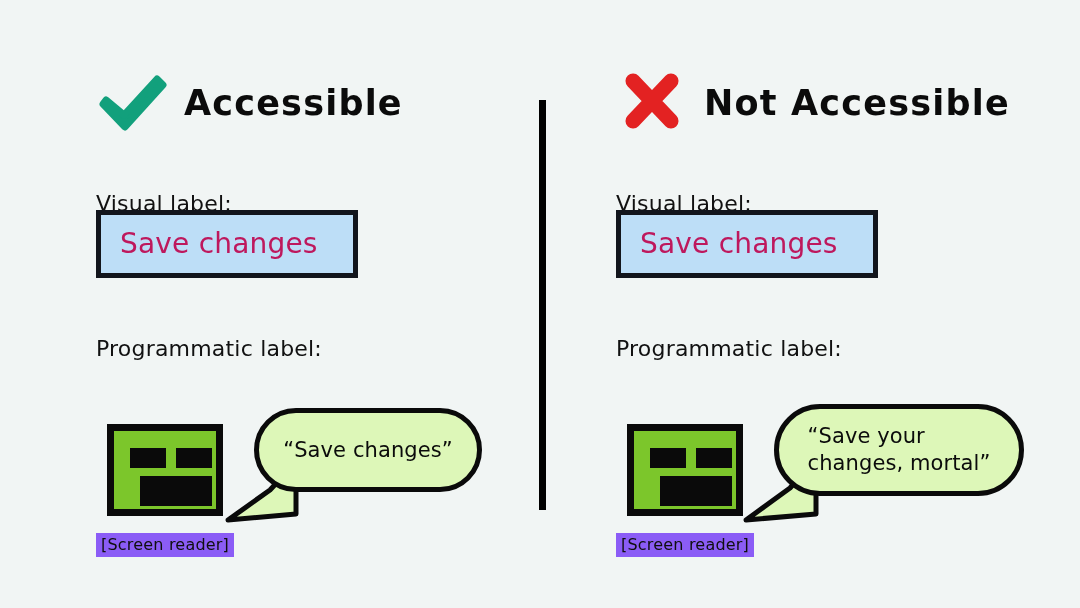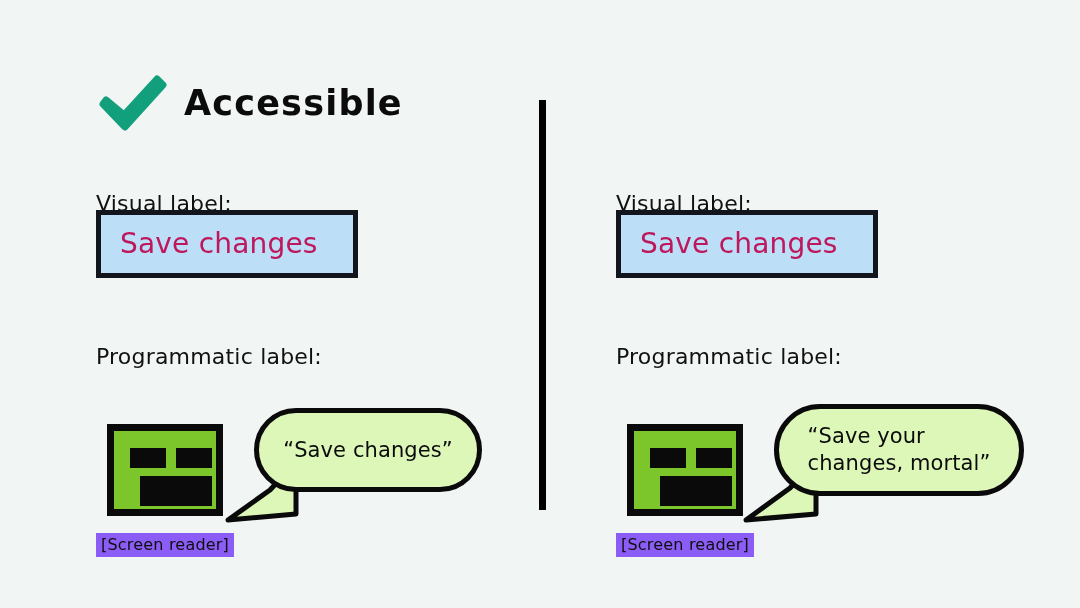--- a/index.html
+++ b/index.html
@@ -73,21 +73,21 @@
     position: absolute;
     left: 24px;
     font-family: "DejaVu Sans", sans-serif;
     font-size: 22px;
     font-weight: 400;
     color: #111111;
     white-space: nowrap;
     letter-spacing: 0.2px;
   }
   .label-visual  { top: 163px; margin-top: 28px; }
-  .label-program { top: 344px; }
+  .label-program { top: 336px; }
 
   
   .save-button {
     position: absolute;
     left: 24px;
     top: 210px;
     width: 262px;
     height: 68px;
     box-sizing: border-box;
     background: #bddef7;
@@ -229,20 +229,26 @@
       <path d="M72 6 L72 58 L4 64 L46 34 Z" fill="#ddf7b8" stroke="#0a0a0a" stroke-width="5" stroke-linejoin="round"></path>
     </svg>
 
     <div class="bubble">
       <span class="bubble-text">“Save changes”</span>
     </div>
   </div>
 
   <div class="column col-right">
 
+    <div class="heading-row">
+      <svg class="status-icon" viewBox="0 0 76 62">
+        <path d="M19 10 L57 50 M57 10 L19 50" stroke="#e32222" stroke-width="15" stroke-linecap="round"></path>
+      </svg>
+      <span class="heading-text">Not Accessible</span>
+    </div>
 
     <div class="section-label label-visual">Visual label:</div>
 
     <div class="save-button">
       <span class="save-button-label">Save changes</span>
     </div>
 
     <div class="section-label label-program">Programmatic label:</div>
 
     <div class="sr-icon">

